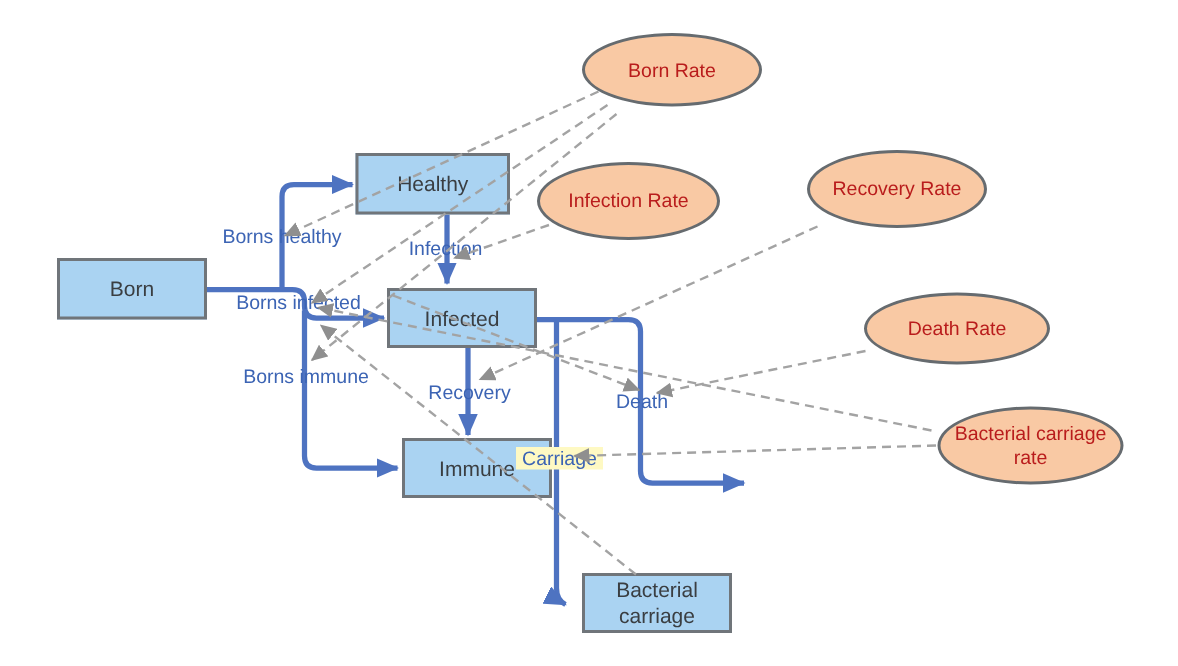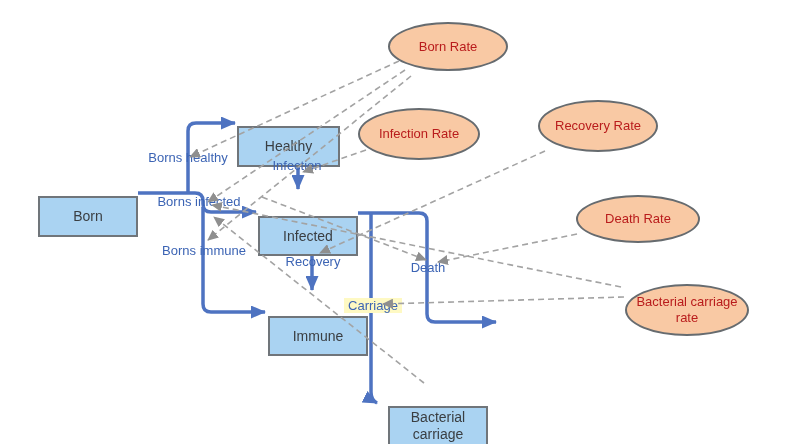--- a/index.html
+++ b/index.html
@@ -5,21 +5,21 @@
   html,body{margin:0;padding:0;background:#ffffff;}
   #canvas{
     position:relative;width:785px;height:444px;background:#ffffff;overflow:hidden;
     font-family:"Liberation Sans", sans-serif;
   }
   svg.layer{position:absolute;left:0;top:0;pointer-events:none;}
   .stock{
     position:absolute;box-sizing:border-box;
     background:#aad3f2;border:2px solid #70757a;
     display:flex;align-items:center;justify-content:center;text-align:center;
-    font-size:14px;color:#3a3e42;line-height:17px;z-index:2;margin-top:24px;
+    font-size:14px;color:#3a3e42;line-height:17px;z-index:2;
   }
   .rate{
     position:absolute;box-sizing:border-box;
     background:#f9c9a4;border:2px solid #666b6f;border-radius:50%;
     display:flex;align-items:center;justify-content:center;text-align:center;
     font-size:13px;color:#b91c1c;line-height:16px;z-index:2;padding:0 8px;
   }
   .flow-label{
     position:absolute;font-size:13px;color:#3c64b4;text-align:center;z-index:3;
     white-space:nowrap;
@@ -71,21 +71,21 @@
   </div>
   <div class="rate" style="left:358px;top:108px;width:122px;height:52px;">
     <span>Infection Rate</span>
   </div>
   <div class="rate" style="left:538px;top:100px;width:120px;height:52px;">
     <span>Recovery Rate</span>
   </div>
   <div class="rate" style="left:576px;top:195px;width:124px;height:48px;">
     <span>Death Rate</span>
   </div>
-  <div class="rate" style="left:625px;top:284px;width:124px;height:52px;align-items:center;">
+  <div class="rate" style="left:625px;top:271px;width:124px;height:52px;align-items:center;">
     <span style="width:104px;">Bacterial carriage rate</span>
   </div>
 
   <div class="flow-label" style="left:143px;top:150px;width:90px;">Borns healthy</div>
   <div class="flow-label" style="left:153px;top:194px;width:92px;">Borns infected</div>
   <div class="flow-label" style="left:158px;top:243px;width:92px;">Borns immune</div>
   <div class="flow-label" style="left:267px;top:158px;width:60px;">Infection</div>
   <div class="flow-label" style="left:283px;top:254px;width:60px;">Recovery</div>
   <div class="flow-label" style="left:408px;top:260px;width:40px;">Death</div>
   <div class="flow-label chip" style="left:344px;top:298px;width:54px;">Carriage</div>

